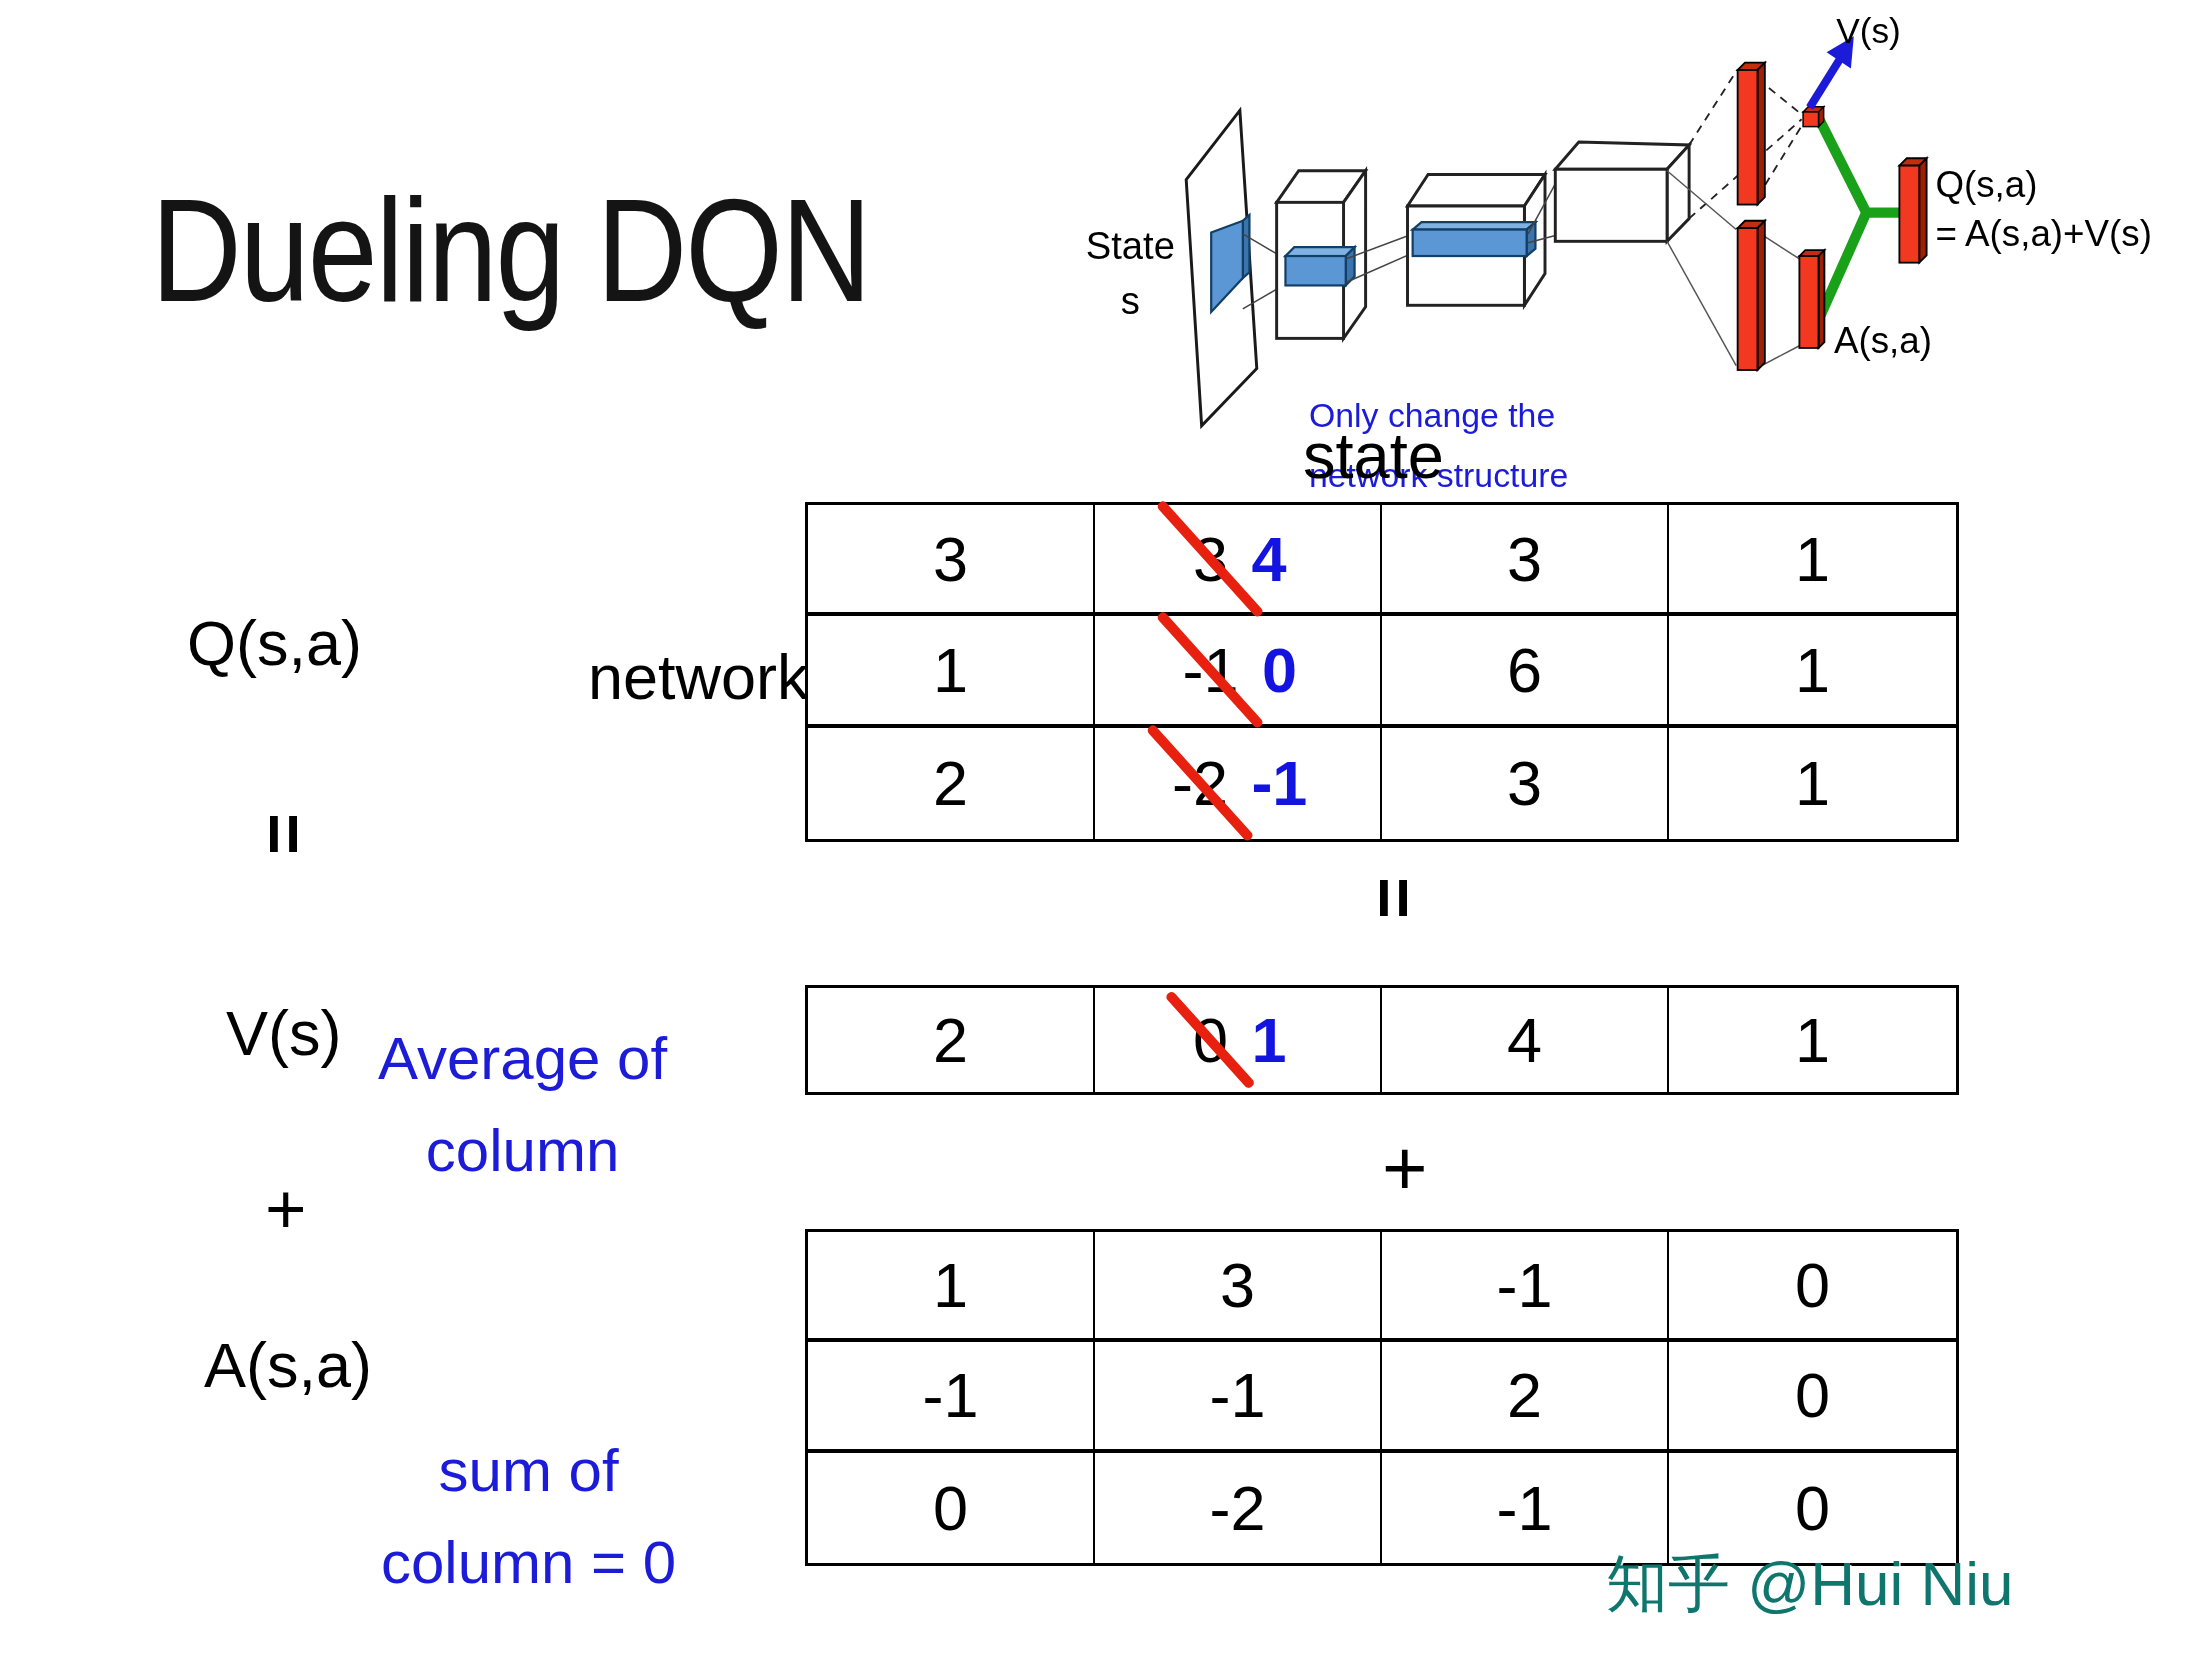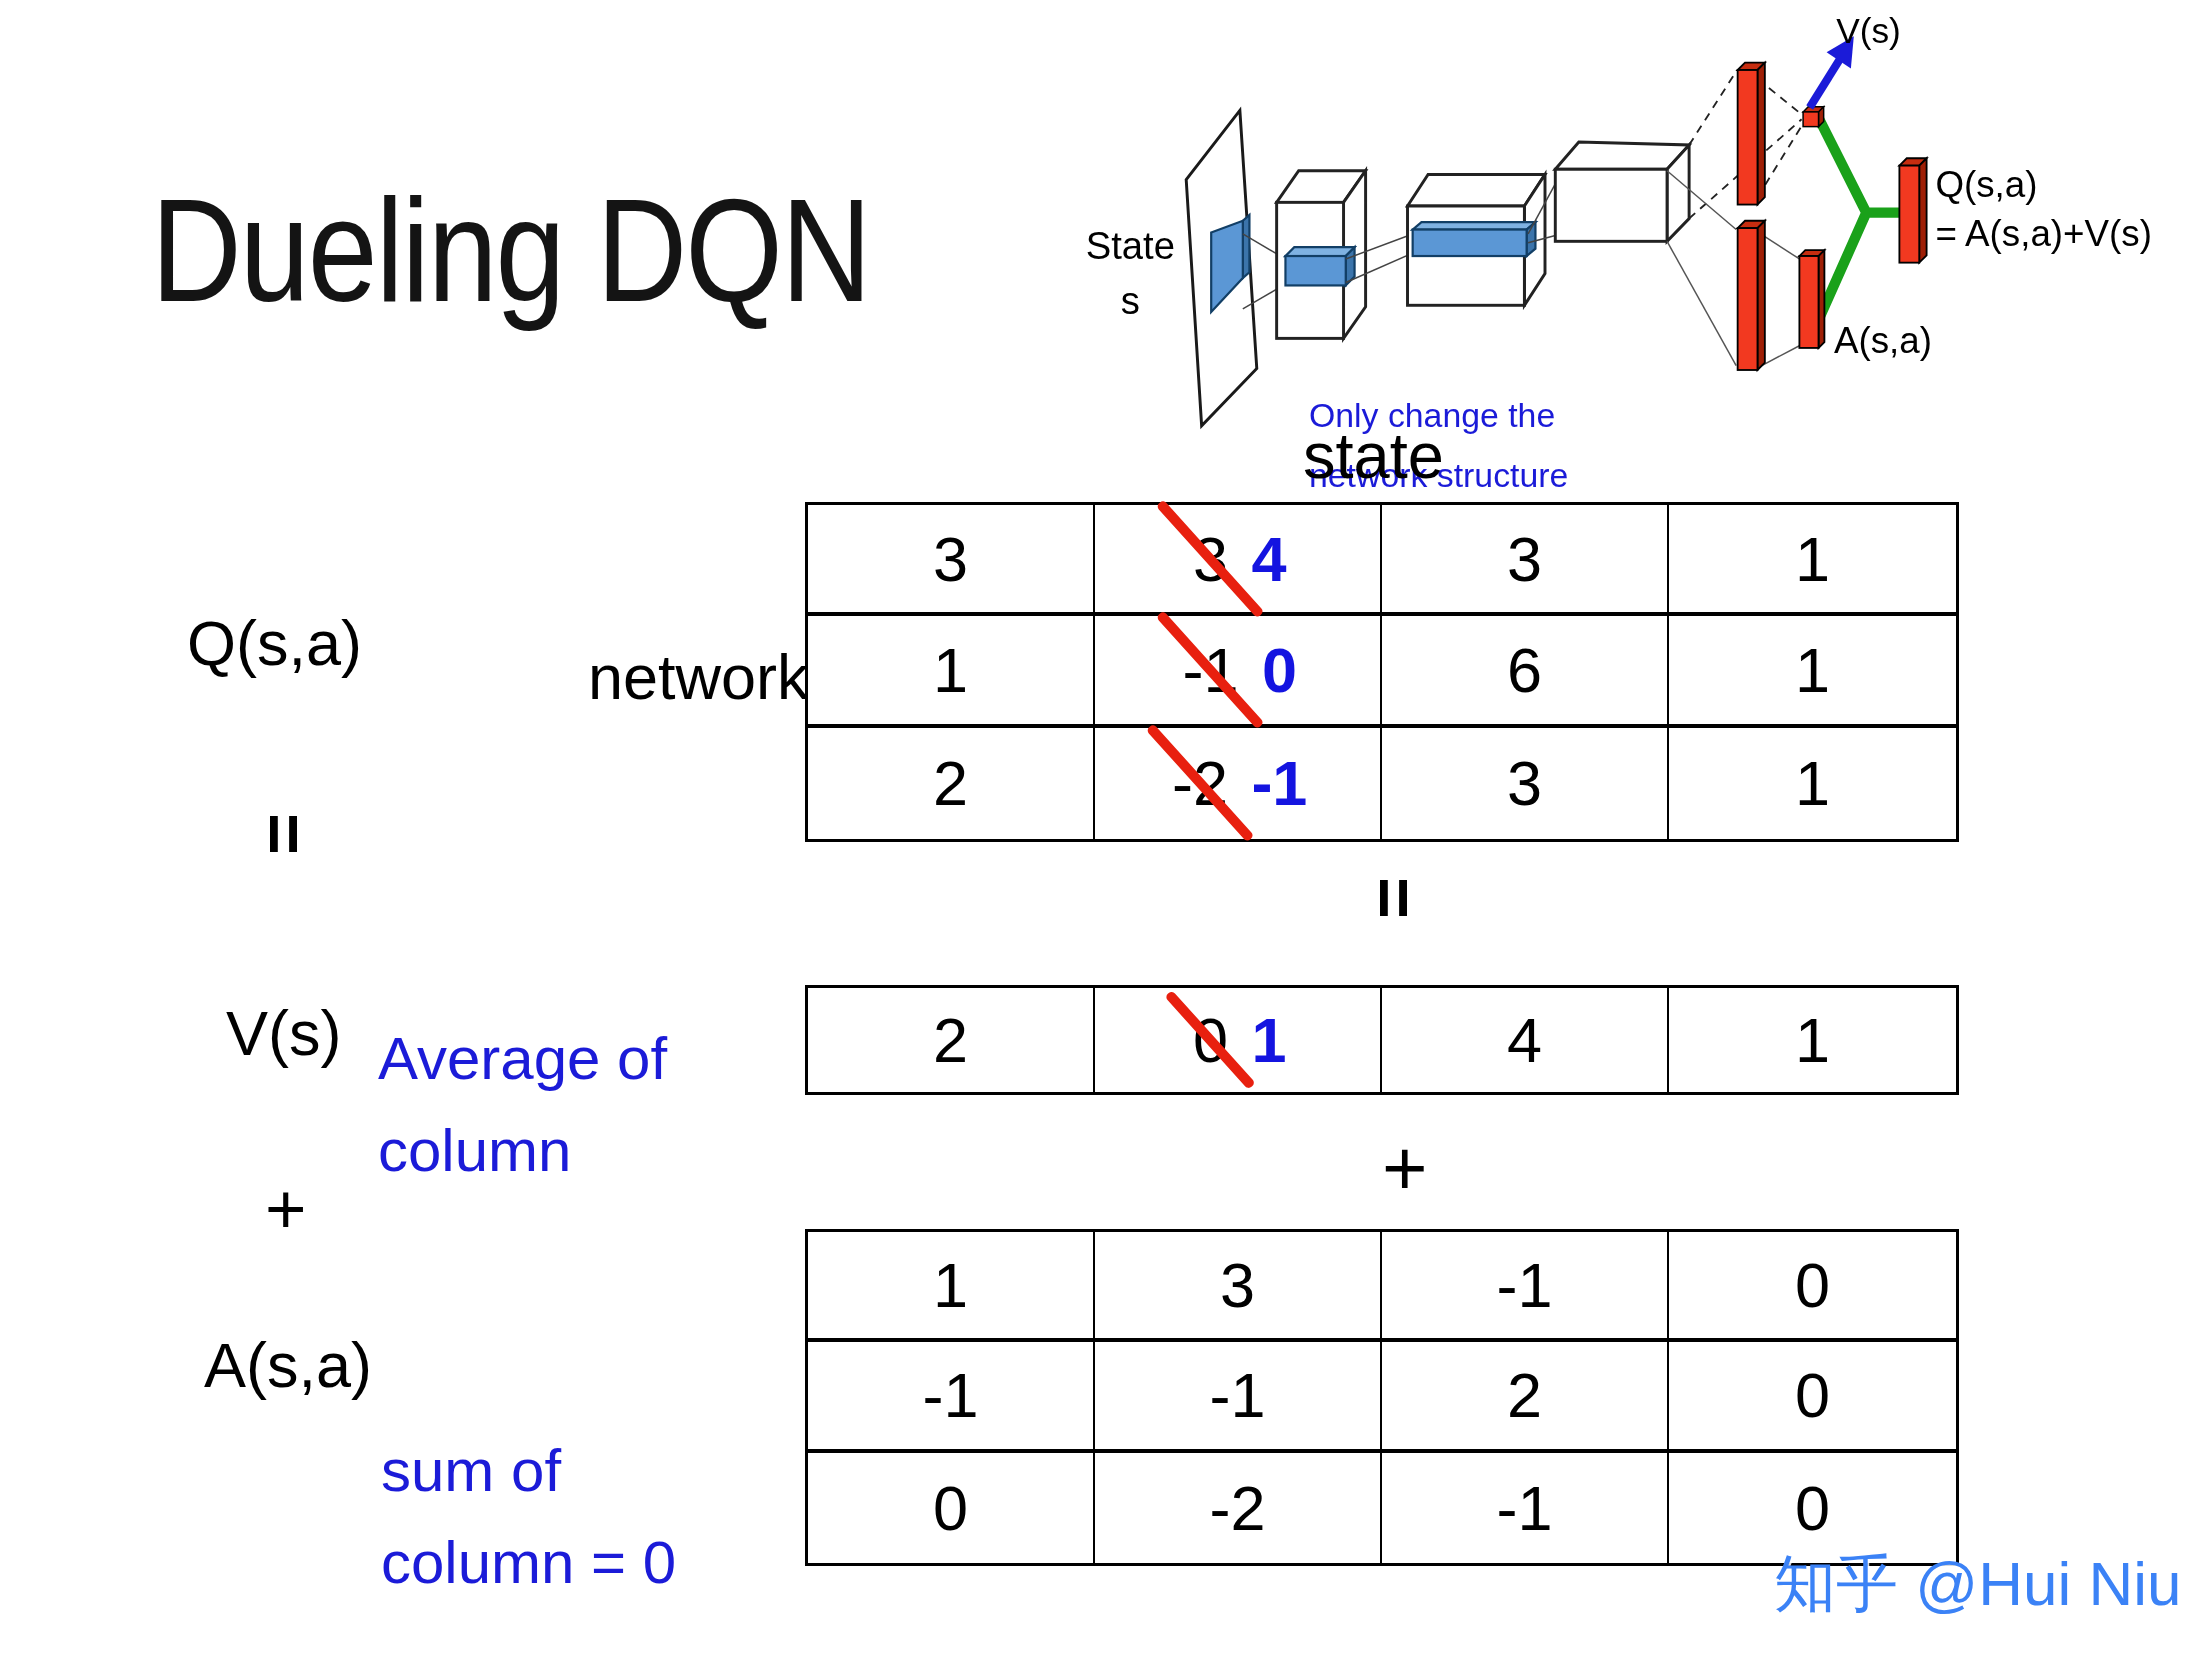--- a/index.html
+++ b/index.html
@@ -15,21 +15,21 @@
     letter-spacing:-2.2px; transform:scaleX(0.86); transform-origin:left top;
     white-space:nowrap; line-height:1.04;
   }
 
   
   .biglabel{font-size:63px; color:#000; white-space:nowrap;}
   .action-label{left:588px; top:641px; width:180px; text-align:right;}
   .state-label{left:1303px; top:418px; font-size:65px;}
 
   
-  .bluenote{font-size:60px; color:#1b1bd8; line-height:1.53; white-space:nowrap;}
+  .bluenote{font-size:60px; color:#1b1bd8; line-height:1.53; white-space:nowrap;text-align:center;}
 
   
   .veq{
     width:56px; height:56px; display:flex; align-items:center; justify-content:center;
     transform:rotate(90deg); font-size:72px; font-weight:600; color:#000;
   }
   .plus{font-size:71px; font-weight:500; color:#000; line-height:1;}
 
   
   .tbl{
@@ -47,21 +47,21 @@
   .struck{position:relative; display:inline-block; padding:0 4.4px;}
   .slash{
     position:absolute; left:50%; top:50%; width:151px; height:10.3px;
     background:#e8200f; border-radius:4.4px;
     transform:translate(-50%,-50%) rotate(48deg);
   }
   .newval{color:#1414e0; font-weight:700;}
 
   
   .watermark{
-    left:1774px; top:1542px; font-size:62px; color:#3b82f6; white-space:nowrap;
+    left:1606px; top:1542px; font-size:62px; color:#0f766e; white-space:nowrap;
     text-shadow:1.5px 1.5px 0 rgba(255,255,255,0.85); z-index:5;
   }
 
   svg text{font-family:"Liberation Sans", sans-serif;}
 </style>
 </head>
 <body>
 
 <div class="slide">
 

